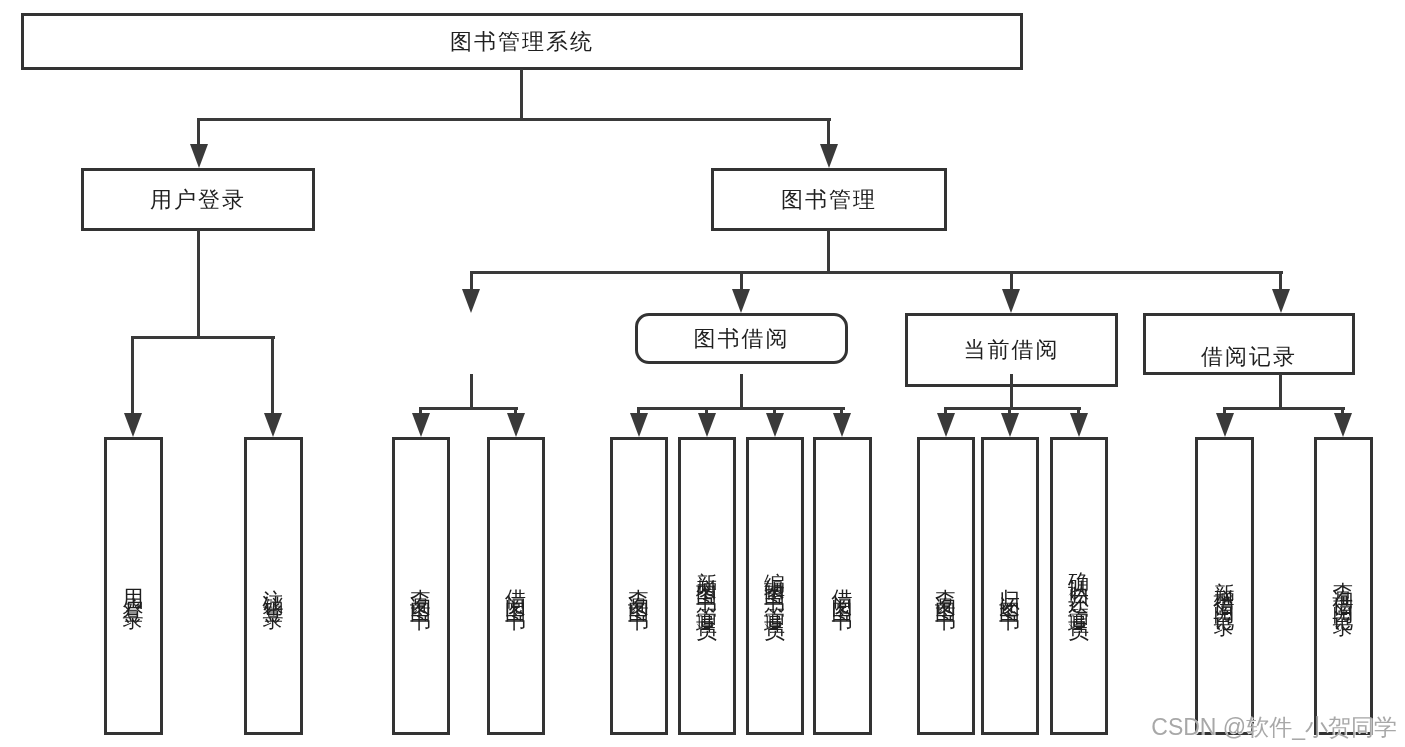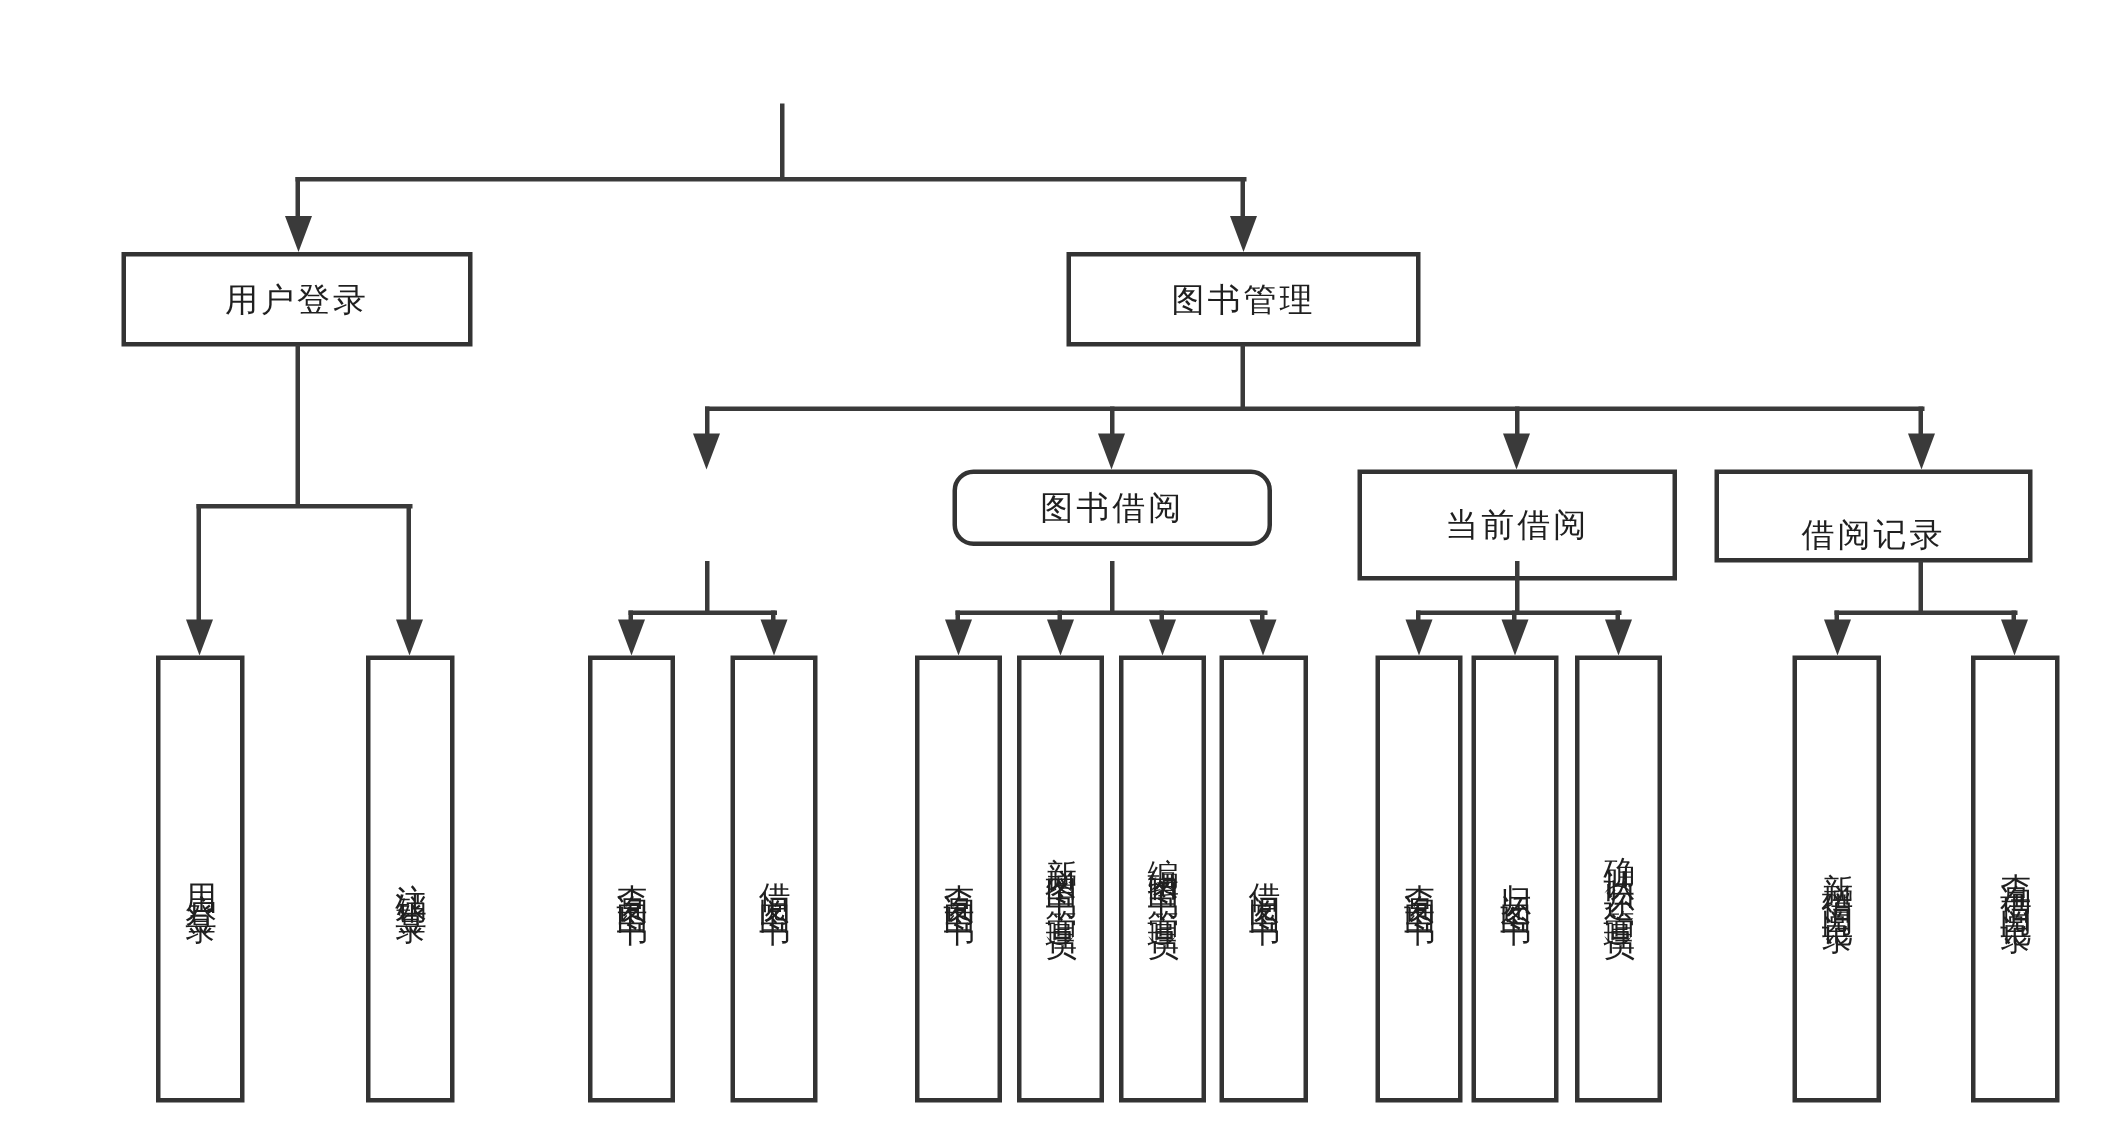--- a/index.html
+++ b/index.html
@@ -43,20 +43,23 @@
     color:#a8a8a8;
     text-shadow:1px 1px 0 rgba(255,255,255,0.85);
     white-space:nowrap;
   }
 </style>
 </head>
 <body>
 
 <div class="canvas">
 
+  <div class="box hnode" style="left:21px;top:13px;width:1002px;height:57px;">
+    <span>图书管理系统</span>
+  </div>
 
   <div class="vline" style="left:520px;top:69px;height:51px;"></div>
   <div class="hline" style="left:197px;top:118px;width:634px;"></div>
   <div class="vline" style="left:197px;top:118px;height:30px;"></div>
   <div class="arrow" style="left:190px;top:144px;"></div>
   <div class="vline" style="left:827px;top:118px;height:30px;"></div>
   <div class="arrow" style="left:820px;top:144px;"></div>
 
   <div class="box hnode" style="left:81px;top:168px;width:234px;height:63px;">
     <span>用户登录</span>
@@ -160,14 +163,15 @@
   <div class="box leaf" style="left:1050px;top:437px;width:58px;height:298px;">
     <span class="label">确认归还（管理员）</span>
   </div>
   <div class="box leaf" style="left:1195px;top:437px;width:59px;height:298px;">
     <span class="label">新增借阅记录</span>
   </div>
   <div class="box leaf" style="left:1314px;top:437px;width:59px;height:298px;">
     <span class="label">查询借阅记录</span>
   </div>
 
+  <div class="watermark">CSDN @软件_小贺同学</div>
 
 </div>
 
 </body></html>

